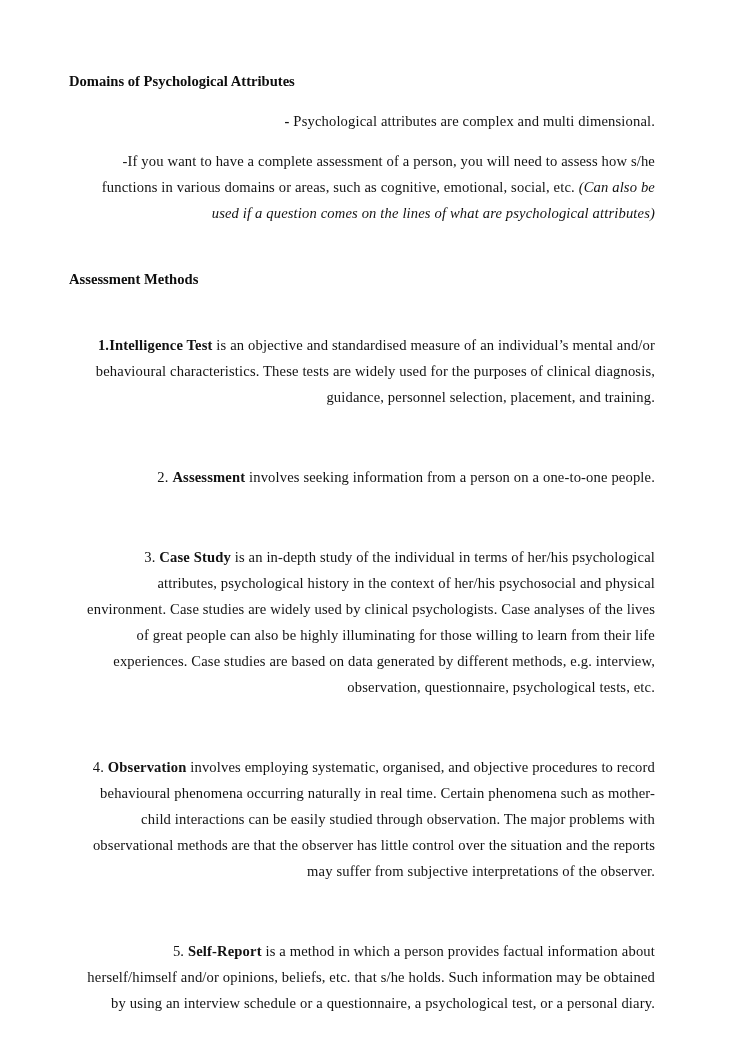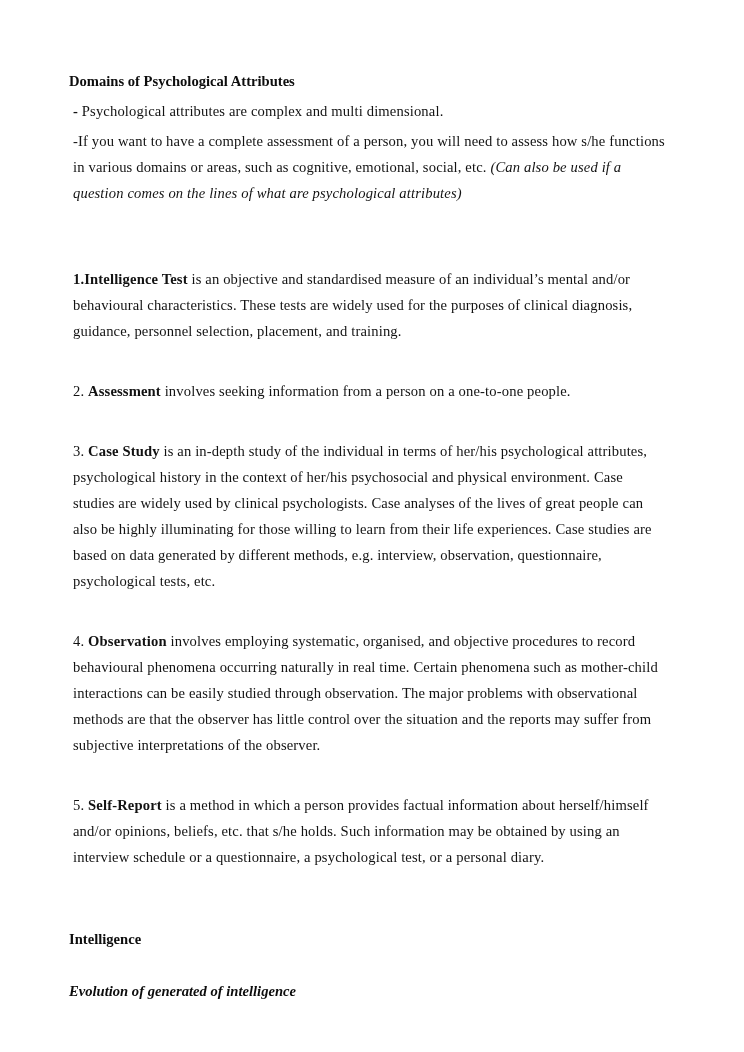--- a/index.html
+++ b/index.html
@@ -26,22 +26,22 @@
   }
   .content {
     position: absolute;
     left: 69px;
     top: 68px;
     width: 600px;
   }
   .blk {
     font-size: 14.6px;
     line-height: 26px;
-    text-align: left;
-    margin: 4px;
+    text-align: right;
+    margin: 14px;
     color: #121212;
     letter-spacing: 0.01em;
   }
   .heading {
     font-weight: bold;
     font-size: 14.6px;
     line-height: 26px;
     margin: 0;
     color: #0d0d0d;
   }
@@ -65,20 +65,21 @@
   <div class="content">
 
     <h1 class="heading">Domains of Psychological Attributes</h1>
 
     <p class="blk"><b>-</b><span> Psychological attributes are complex and multi dimensional.</span></p>
 
     <p class="blk"><span>-If you want to have a complete assessment of a person, you will need to assess how s/he functions in various domains or areas, such as cognitive, emotional, social, etc. </span><i>(Can also be used if a question comes on the lines of what are psychological attributes)</i></p>
 
     <div class="spacer-1"></div>
 
+    <h2 class="heading">Assessment Methods</h2>
 
     <div class="spacer-1"></div>
 
     <p class="blk"><b>1.</b><b>Intelligence Test</b><span> is an objective and standardised measure of an individual’s mental and/or behavioural characteristics. These tests are widely used for the purposes of clinical diagnosis, guidance, personnel selection, placement, and training.</span></p>
 
     <div class="spacer-1"></div>
 
     <p class="blk"><span>2. </span><b>Assessment</b><span> involves seeking information from a person on a one-to-one people.</span></p>
 
     <div class="spacer-1"></div>

